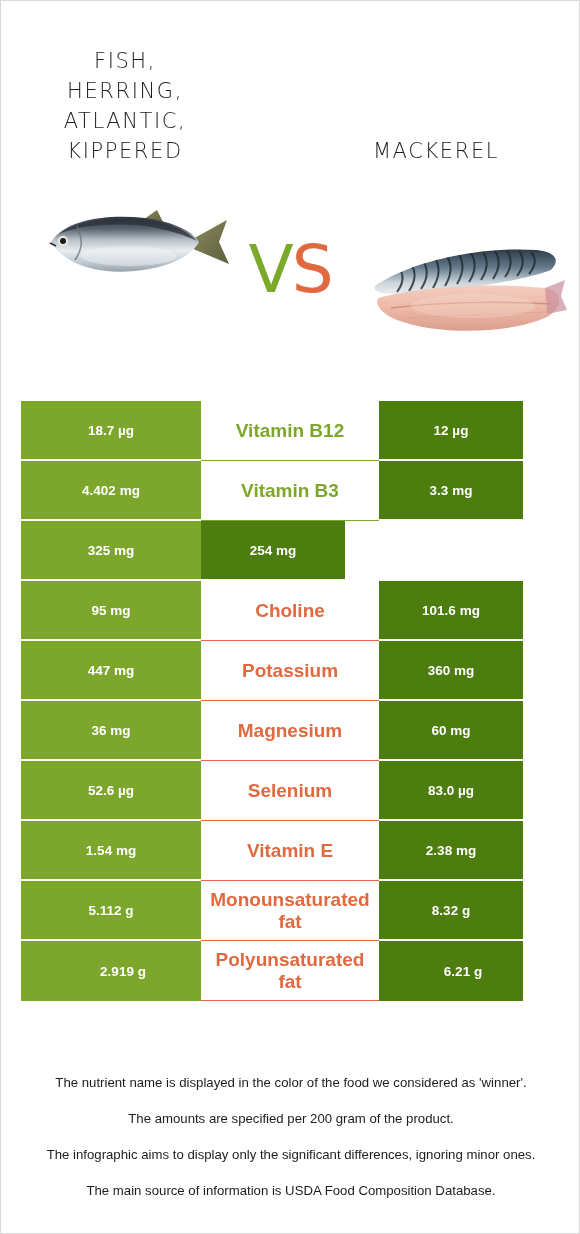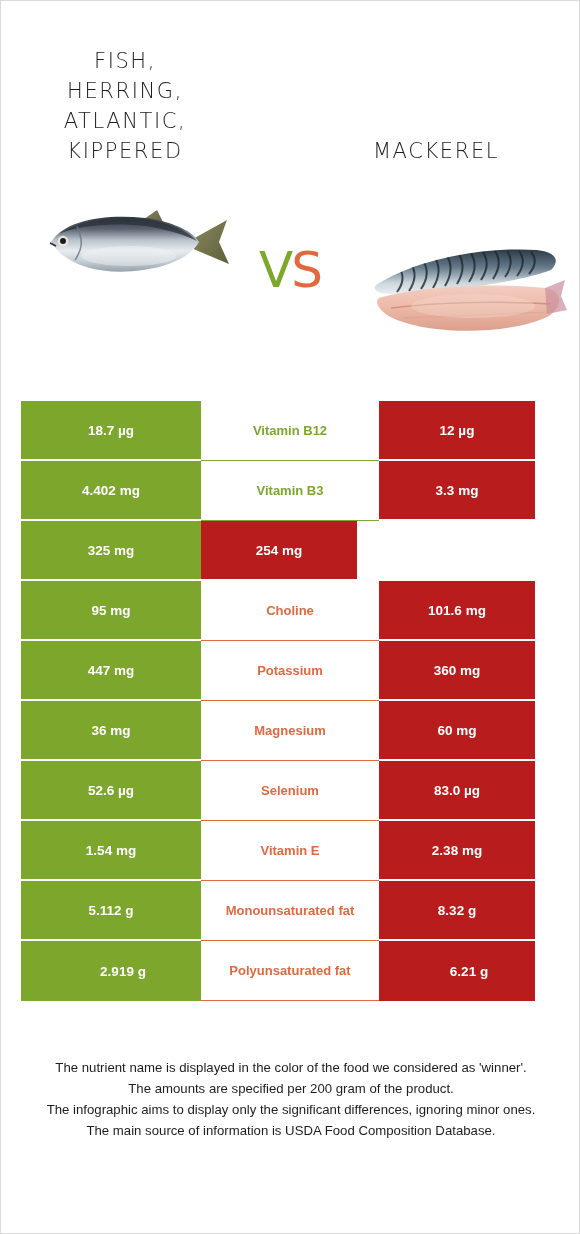--- a/index.html
+++ b/index.html
@@ -56,21 +56,21 @@
     height: 215px;
   }
 
   .vs {
     position: absolute;
     left: 0;
     right: 0;
     top: 48px;
     text-align: center;
     font-family: "DejaVu Sans", "Liberation Sans", sans-serif;
-    font-size: 50px;
+    font-size: 66px;
     font-weight: 400;
     line-height: 80px;
     letter-spacing: -2px;
     z-index: 5;
     user-select: none;
   }
   .vs .v { color: #7CA82C; }
   .vs .s { color: #E1693F; }
 
   
@@ -113,56 +113,56 @@
   .cell-left {
     width: 180px;
     background: #7CA72C;
     color: #ffffff;
     border-bottom: 2px solid #ffffff;
   }
   .cell-mid {
     width: 178px;
     background: #ffffff;
     font-weight: 700;
-    font-size: 13px;
+    font-size: 19px;
     text-align: center;
     padding: 0 4px;
   }
   .cell-mid.win-green {
     color: #7CA72C;
     border-bottom: 1px solid #7CA72C;
   }
   .cell-mid.win-orange {
     color: #E1693F;
     border-bottom: 1px solid #E1693F;
   }
   .row:last-child .cell-left,
   .row:last-child .cell-right {
     border-bottom: none;
     padding-left: 24px;
   }
   .cell-right {
-    width: 156px;
-    background: #b91c1c;
+    width: 144px;
+    background: #4d7c0f;
     color: #ffffff;
     border-bottom: 2px solid #ffffff;
   }
 
   
   .footer {
     position: absolute;
     left: 20px;
     top: 1056px;
     width: 540px;
     text-align: center;
     font-size: 13.2px;
     line-height: 20px;
     color: #1d1d1d;
   }
-  .footer div { margin: 1px; }
+  .footer div { margin: 16px; }
 </style>
 </head>
 <body>
 
 <div class="page">
 
   <div class="header">
     <div class="title title-left">FISH,<br>HERRING,<br>ATLANTIC,<br>KIPPERED</div>
     <div class="title title-right">MACKEREL</div>
   </div>

